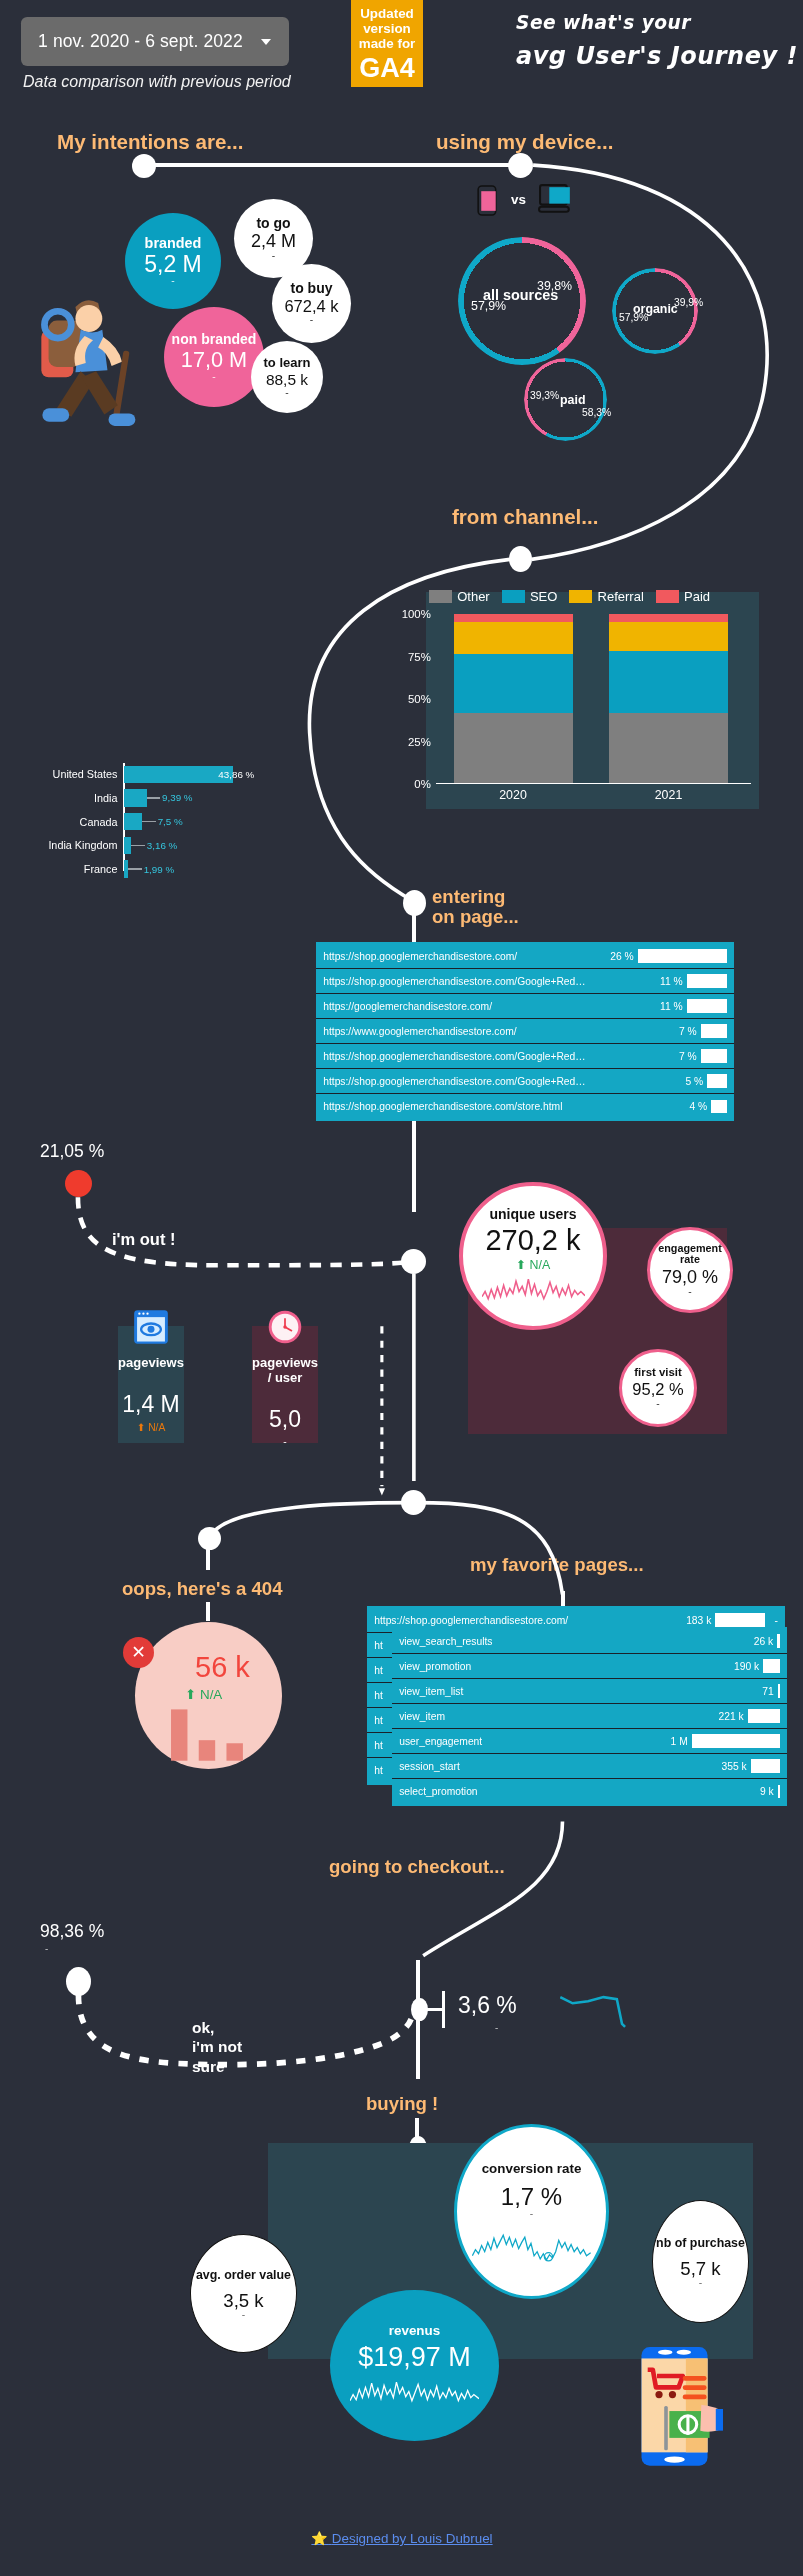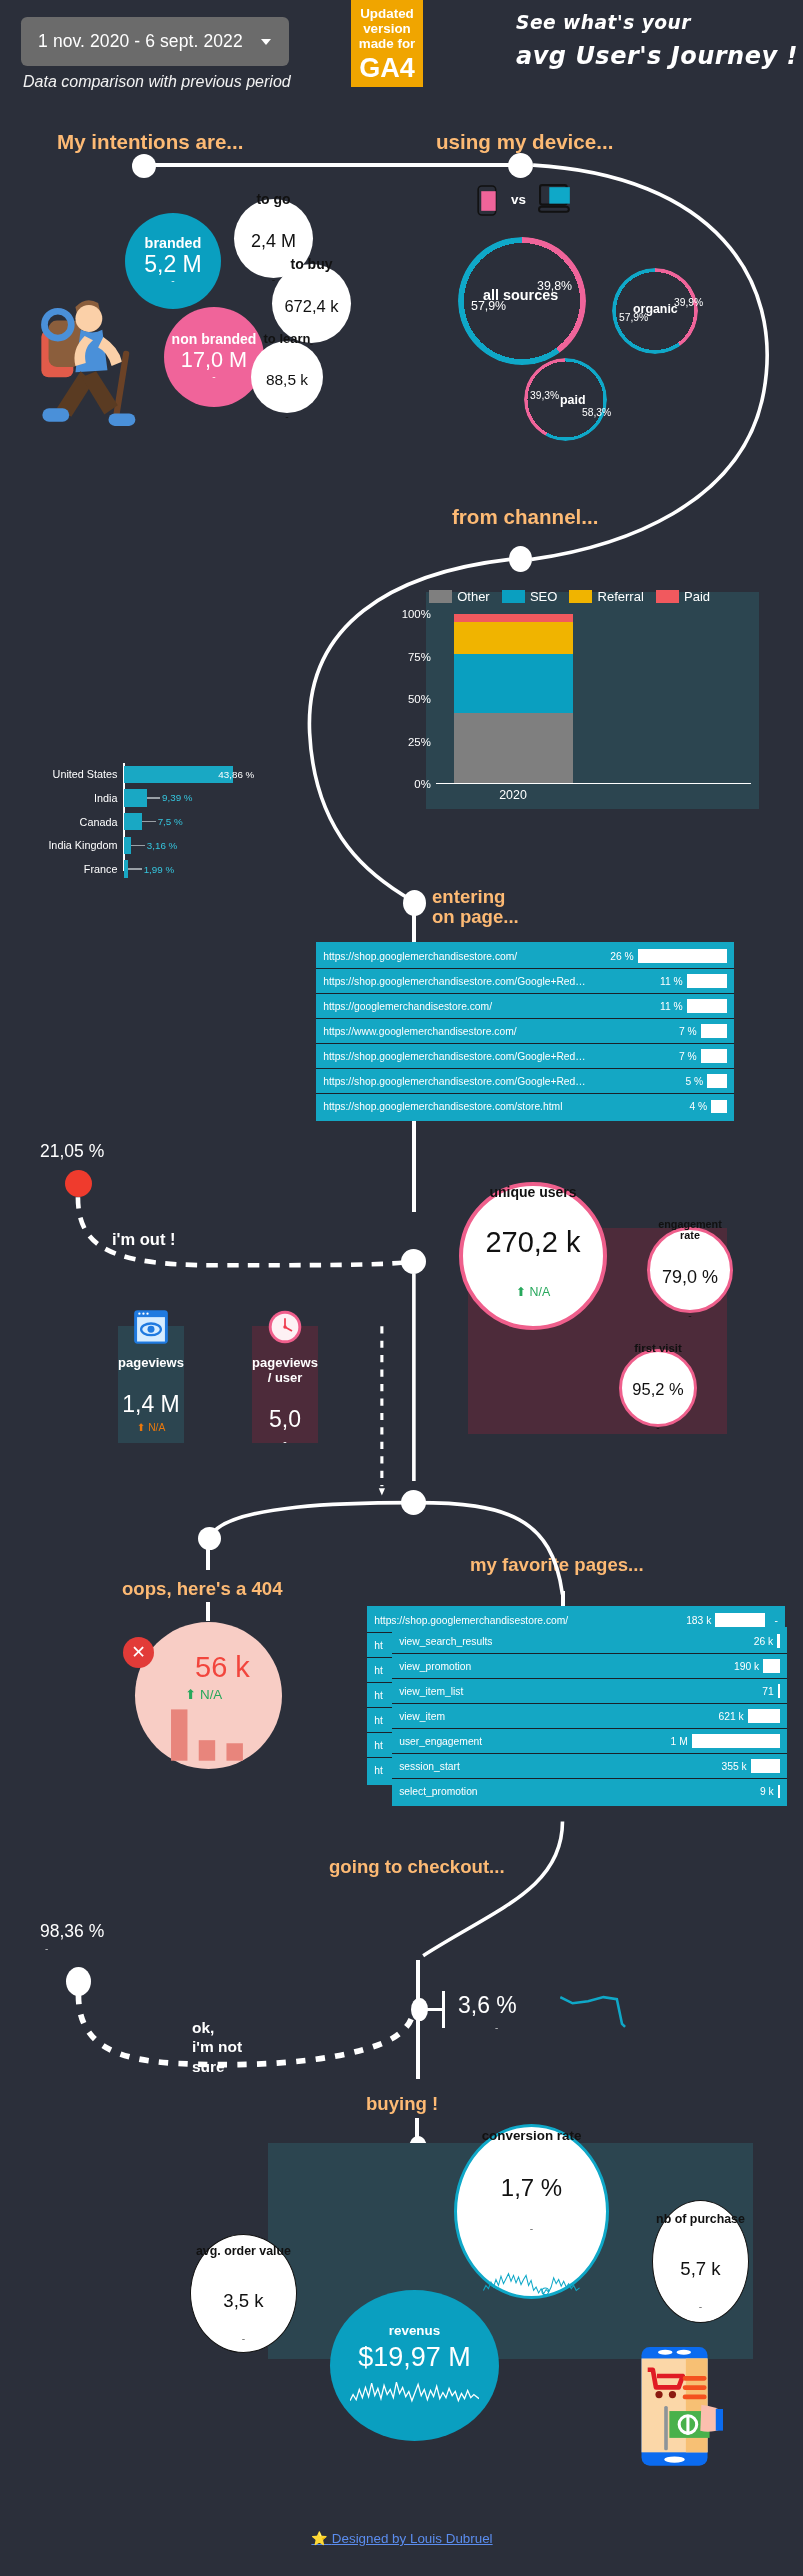--- a/index.html
+++ b/index.html
@@ -43,21 +43,21 @@
   .node{ background:#fff; border-radius:50%; }
   .vline{ width:3.6px; background:#fff; }
   .hline{ height:3.6px; background:#fff; }
 
   
   .bub{ border-radius:50%; display:flex; flex-direction:column;
         align-items:center; justify-content:center; text-align:center; }
   .bub .lbl{ font-weight:bold; line-height:1.05;}
   .bub .val{ line-height:1.05;}
   .bub .delta{ font-size:10.3px; opacity:.85; line-height:1;}
-  .bub.white{ background:#fff; color:#111;gap:24px;}
+  .bub.white{ background:#fff; color:#111;}
   .bub.cyan{ background:#0a9fc0; color:#fff;}
   .bub.pink{ background:#f0649a; color:#fff;}
 
   
   .ring{ border-radius:50%; position:absolute; }
 
   
   #channel-panel{ left:426px; top:592px; width:333px; height:217px; background:#2c4550;}
   #legend{ position:absolute; left:429px; top:589px; display:flex; gap:12px; align-items:center;}
   #legend .li{ display:flex; align-items:center; gap:5.2px;}
@@ -254,20 +254,27 @@
     <div class="gridbase"></div>
 
     <div class="bar" style="left:17.5px; height:169px;">
       <div class="seg" style="background:#7f7f7f; height:41%"></div>
       <div class="seg" style="background:#0a9fc0; height:35%"></div>
       <div class="seg" style="background:#f0b400; height:19%"></div>
       <div class="seg" style="background:#f1595e; height:5%"></div>
       <span class="xlab">2020</span>
     </div>
 
+    <div class="bar" style="left:173px; height:169px;">
+      <div class="seg" style="background:#7f7f7f; height:41%"></div>
+      <div class="seg" style="background:#0a9fc0; height:37%"></div>
+      <div class="seg" style="background:#f0b400; height:17%"></div>
+      <div class="seg" style="background:#f1595e; height:5%"></div>
+      <span class="xlab">2021</span>
+    </div>
   </div>
 
   <div id="country-axis"></div>
   <div class="abs" id="country-chart">
     <div class="crow">
       <span class="cname">United States</span>
       <span class="cbarwrap">
         <span class="cbar" style="width:109px"></span>
         <span class="cval inside" style="right:9.3px">43,86 %</span>
       </span>
@@ -475,21 +482,21 @@
       <span class="tval">190 k</span>
       <span class="tmeter" style="width:16.5px"></span>
     </div>
     <div class="trow">
       <span class="turl">view_item_list</span>
       <span class="tval">71</span>
       <span class="tmeter" style="width:2.1px"></span>
     </div>
     <div class="trow">
       <span class="turl">view_item</span>
-      <span class="tval">621 k</span>
+      <span class="tval">221 k</span>
       <span class="tmeter" style="width:32px"></span>
     </div>
     <div class="trow">
       <span class="turl">user_engagement</span>
       <span class="tval">1 M</span>
       <span class="tmeter" style="width:88px"></span>
     </div>
     <div class="trow">
       <span class="turl">session_start</span>
       <span class="tval">355 k</span>

